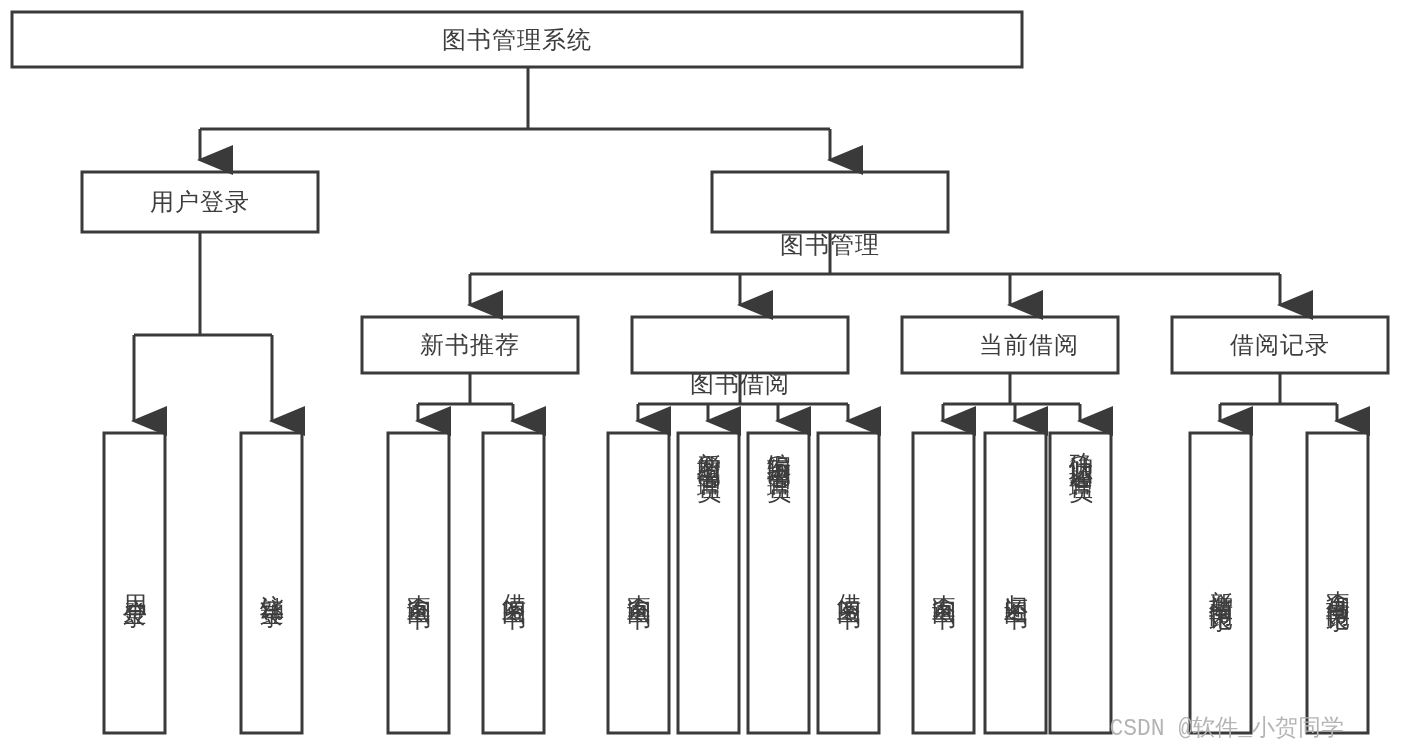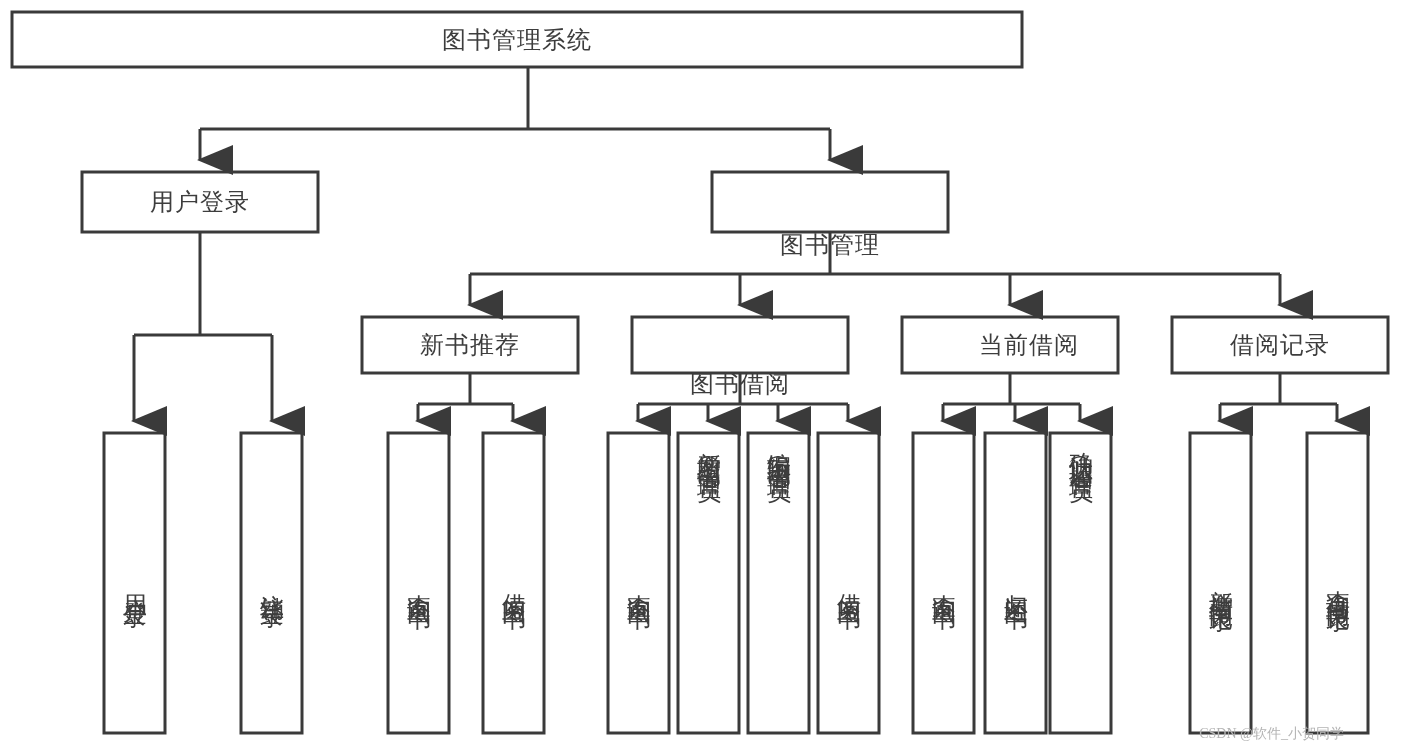--- a/index.html
+++ b/index.html
@@ -37,22 +37,22 @@
     fill: none;
   }
   .arrow-head {
     fill: #3a3a3a;
     stroke: none;
   }
   .watermark {
     position: absolute;
     right: 8px;
     bottom: 4px;
-    font-family: Liberation Serif, serif;
-    font-size: 14px;
+    font-family: Liberation Mono, monospace;
+    font-size: 23px;
     color: #b4b4b4;
     white-space: nowrap;
     user-select: none;
   }
   .vtext-wrap {
     position: absolute;
     display: flex;
     align-items: center;
     justify-content: center;
     pointer-events: none;

